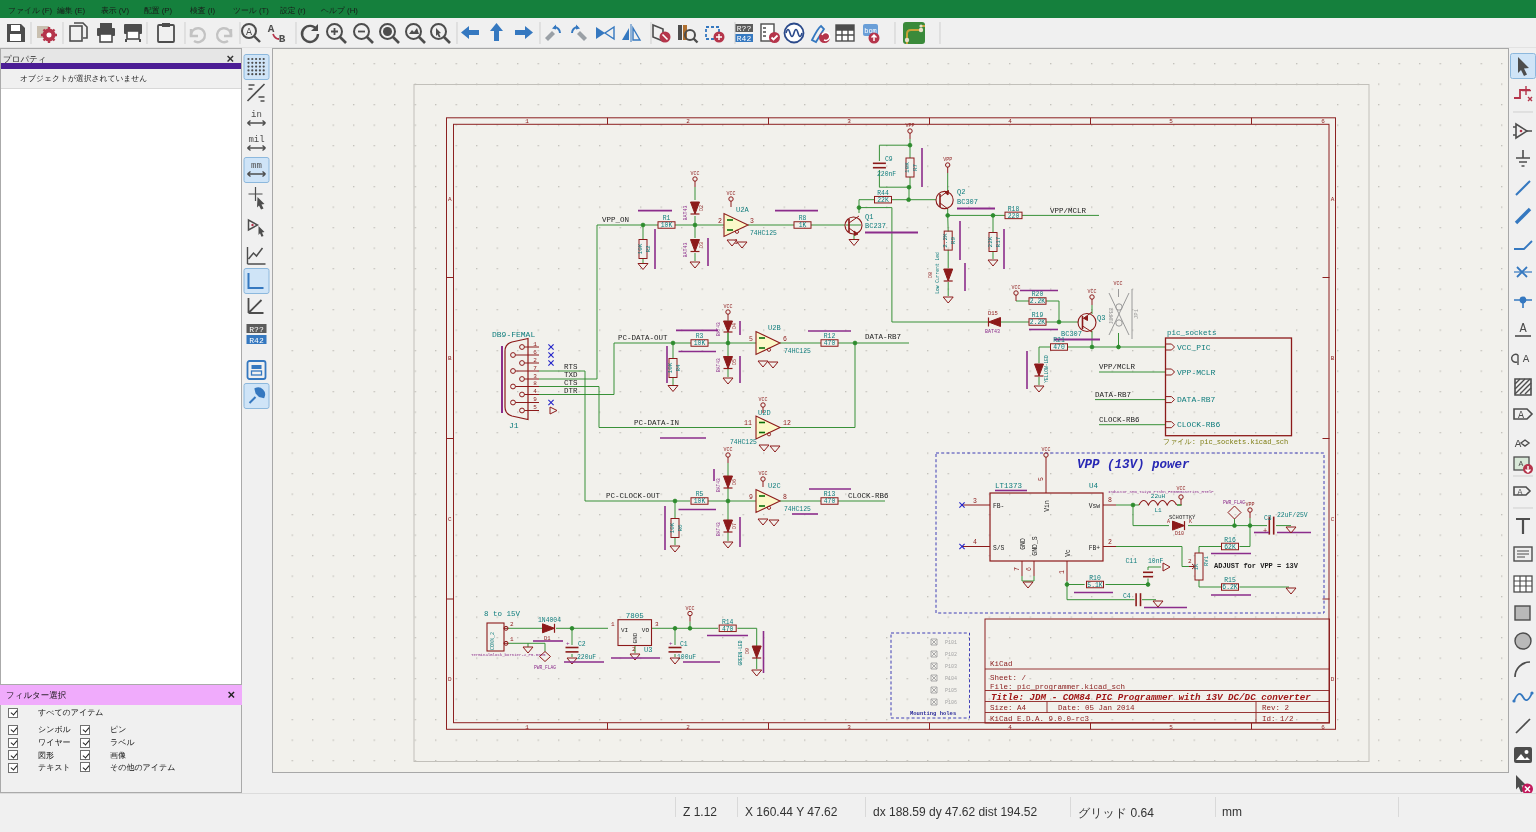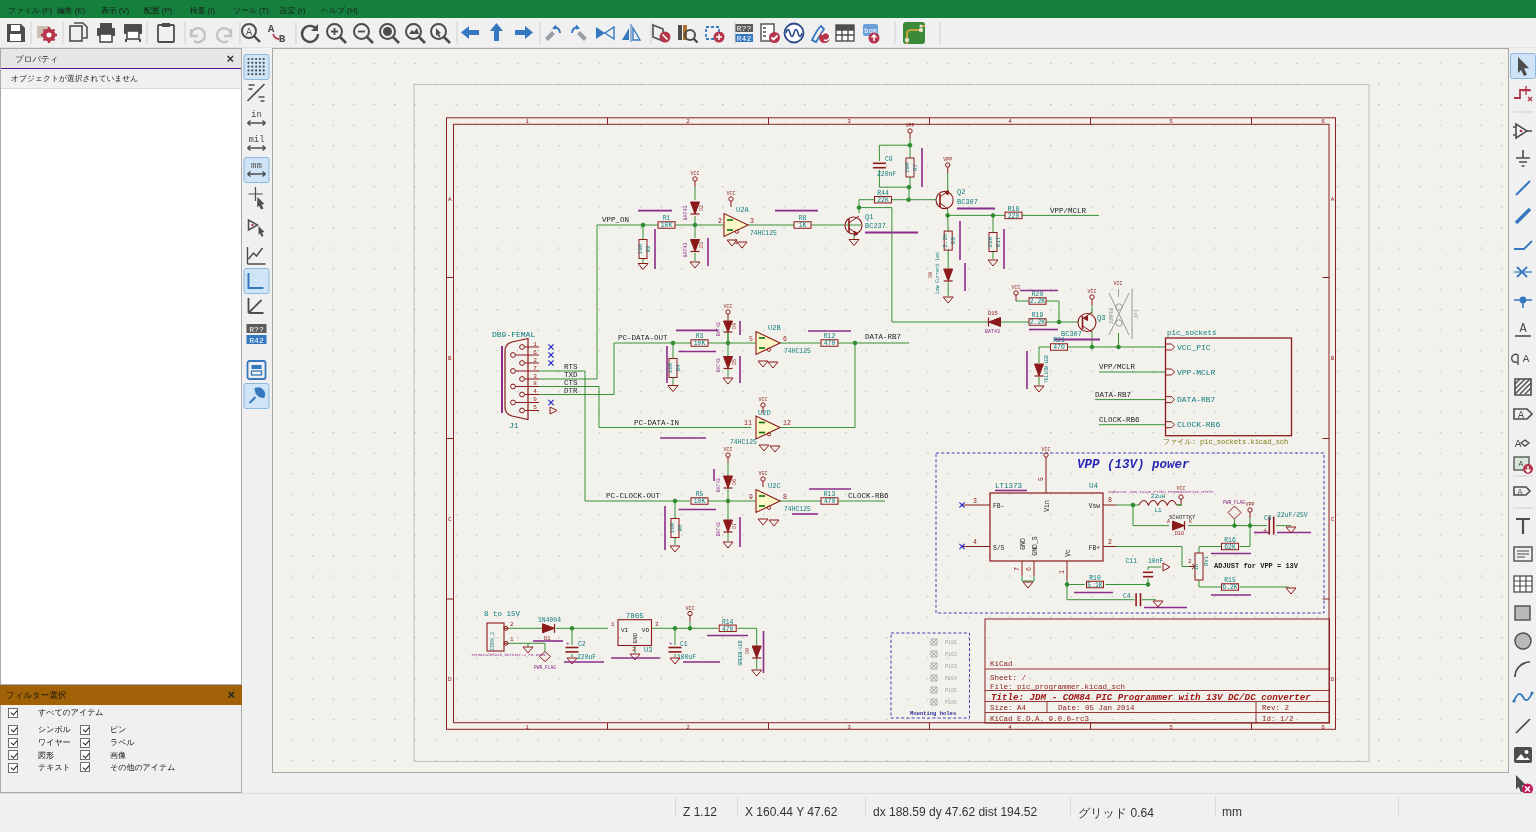--- a/index.html
+++ b/index.html
@@ -1,21 +1,21 @@
 <!DOCTYPE html>
 <html><head><meta charset="utf-8"><style>
 *{margin:0;padding:0;box-sizing:border-box}
 body{width:1536px;height:832px;font-family:"Liberation Sans",sans-serif;background:#f0f0f0;overflow:hidden;position:relative}
 #menubar{position:absolute;left:0;top:0;width:1536px;height:18px;background:#15803d;font-size:7.8px;color:#1a1a1a}
 #toolbar{position:absolute;left:0;top:18px;width:1536px;height:30px;background:#f0f0f0;border-bottom:1px solid #e2e2e2}
 #proppanel{position:absolute;left:0;top:48px;width:242px;height:637px;background:#fff;border:1px solid #aaa}
-#prophead{position:absolute;left:0;top:0;width:240px;height:20px;background:#e6e6e6;border-bottom:1px solid #4c1d95;font-size:8.5px;color:#222;line-height:20px;padding-left:14px}
-#propmsg{position:absolute;left:0;top:20px;width:240px;height:20px;background:#f0f0f0;border-bottom:1px solid #d8d8d8;font-size:7.8px;color:#222;line-height:20px;padding-left:10px}
+#prophead{position:absolute;left:0;top:0;width:240px;height:20px;background:#e6e6e6;border-bottom:6px solid #4c1d95;font-size:8.5px;color:#222;line-height:20px;padding-left:2px}
+#propmsg{position:absolute;left:0;top:20px;width:240px;height:20px;background:#f0f0f0;border-bottom:1px solid #d8d8d8;font-size:7.8px;color:#222;line-height:20px;padding-left:19px}
 #filtpanel{position:absolute;left:0;top:685px;width:242px;height:108px;background:#f0f0f0;border:1px solid #aaa}
-#filthead{position:absolute;left:0;top:685px;width:242px;height:20px;background:#a16207;font-size:8.5px;color:#111;line-height:20px;padding-left:6px}
+#filthead{position:absolute;left:0;top:685px;width:242px;height:20px;background:#f0abfc;font-size:8.5px;color:#111;line-height:20px;padding-left:6px}
 .hx{position:absolute;right:7px;top:0;font-size:13px;color:#333;font-weight:bold}
 .cb{display:inline-block;width:10px;height:10px;background:#fff;border:1px solid #707070;position:relative}
 .cb:after{content:'';position:absolute;left:2px;top:1.5px;width:5px;height:3px;border-left:1.6px solid #222;border-bottom:1.6px solid #222;transform:rotate(-50deg)}
 .cbl{font-size:8px;color:#111;margin-left:20px;white-space:nowrap}
 #lefttools{position:absolute;left:242px;top:48px;width:30px;height:725px;background:#f0f0f0}
 #canvas{position:absolute;left:272px;top:48px;width:1237px;height:725px;background:#f2f1ec;border:1px solid #a8a8a8}
 #righttools{position:absolute;left:1509px;top:48px;width:27px;height:725px;background:#f0f0f0}
 #statusbar{position:absolute;left:0;top:793px;width:1536px;height:27px;background:#f0f0f0;border-top:1px solid #dcdcdc;font-size:12px;color:#333}
 text{font-family:"Liberation Mono",monospace}
 </style></head><body>

